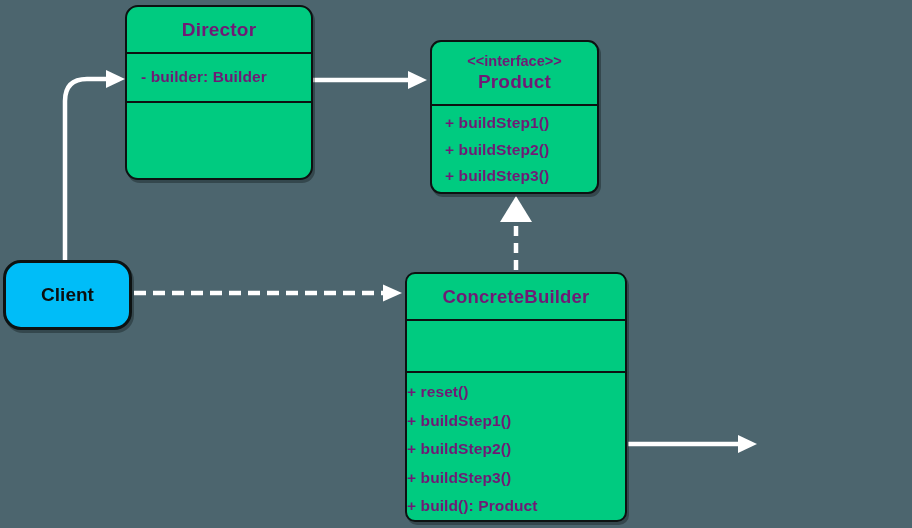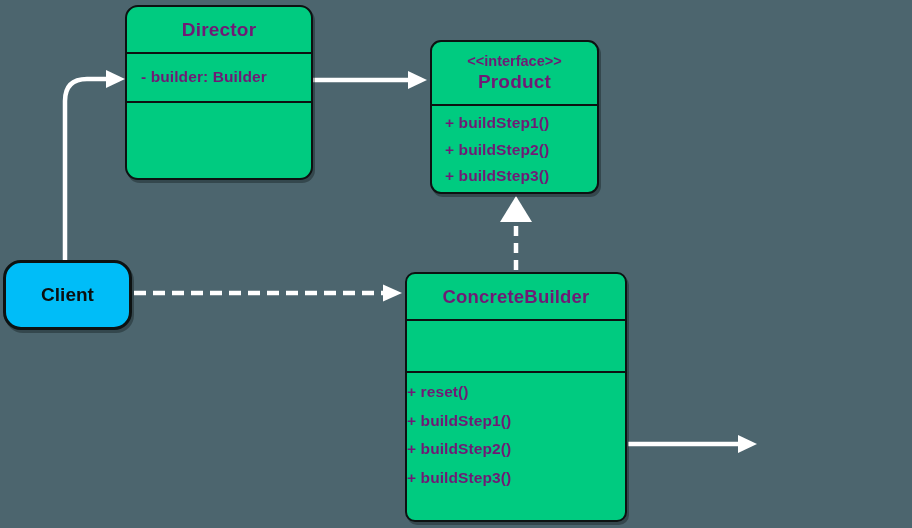--- a/index.html
+++ b/index.html
@@ -168,20 +168,21 @@
   </div>
 
   <div class="uml-box box-concrete">
     <div class="uml-title">ConcreteBuilder</div>
     <div class="uml-section sec-attrs"></div>
     <div class="uml-section sec-methods">
       <div class="member">+ reset()</div>
       <div class="member">+ buildStep1()</div>
       <div class="member">+ buildStep2()</div>
       <div class="member">+ buildStep3()</div>
+      <div class="member">+ build(): Product</div>
     </div>
   </div>
 
   <div class="simple-box box-client">
     <span>Client</span>
   </div>
 
 
 </div>
 

